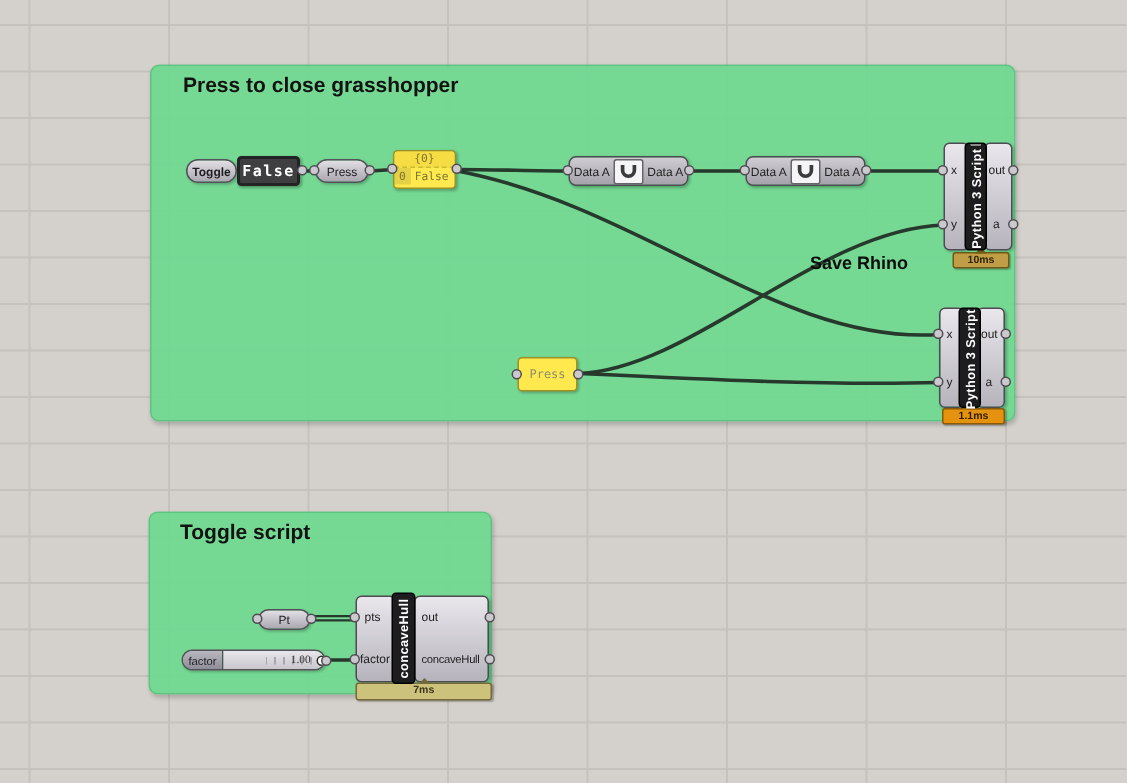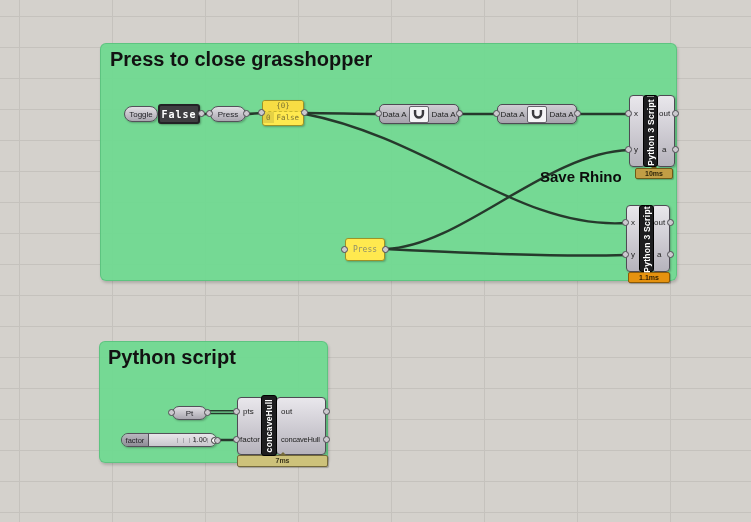--- a/index.html
+++ b/index.html
@@ -8,21 +8,21 @@
     background-color:#d4d1cc;
     background-image:
       linear-gradient(to right,#c5c2bd 1px,transparent 1px),
       linear-gradient(to bottom,#c5c2bd 1px,transparent 1px);
     background-size:93px 100%,100% 31px;
     background-position:19px 0,0 16px;}
   .abs{position:absolute;box-sizing:border-box;}
   
   .group{background:rgba(110,217,145,0.94);border:1px solid rgba(72,178,112,0.55);
     border-radius:6px;box-shadow:1px 2px 3px rgba(0,0,0,0.18);z-index:1;}
-  .group-title{font-size:20px;font-weight:700;color:#121212;z-index:3;white-space:nowrap;}
+  .group-title{font-size:14px;font-weight:700;color:#121212;z-index:3;white-space:nowrap;margin-left:12px;}
   
   #wires{position:absolute;left:0;top:0;z-index:2;pointer-events:none;}
   
   .capsule{background:linear-gradient(#e2e0e5,#aaa7b0);border:1px solid #54515a;
     border-radius:8px;display:flex;align-items:center;justify-content:center;
     font-size:8px;color:#1d1d22;z-index:3;box-shadow:1px 1px 2px rgba(0,0,0,0.25);}
   
   .nub{position:absolute;width:7px;height:7px;border-radius:50%;
     background:#cbc9ce;border:1px solid #4f4d53;box-sizing:border-box;z-index:4;}
   
@@ -68,55 +68,55 @@
   
   .slider{z-index:3;display:flex;border:1px solid #54515a;border-radius:7px;
     overflow:hidden;box-shadow:1px 1px 2px rgba(0,0,0,0.25);}
   .slider-label{width:26px;background:linear-gradient(#b9b7bf,#8f8d97);
     font-size:7.5px;color:#1e1e23;display:flex;align-items:center;
     justify-content:center;border-right:1px solid #54515a;}
   .slider-track{position:relative;flex:1;background:linear-gradient(#e8e6ea,#c9c7cd);}
   .ticks{position:absolute;left:28px;right:4px;top:4px;height:5px;
     background:repeating-linear-gradient(to right,#a9a7ae 0 1px,transparent 1px 6px);}
   .sval{position:absolute;left:26px;top:0;width:32px;text-align:right;
-    font-size:7.5px;line-height:12px;color:#333;}
+    font-size:7.5px;line-height:12px;color:#333;font-family:Liberation Serif, serif;}
   .knob{position:absolute;width:7px;height:7px;border-radius:50%;background:#fdfdfd;
     border:1.5px solid #2c2c2c;box-sizing:border-box;top:2.5px;}
-  .annotation{font-size:15px;font-weight:700;color:#0c0c0c;z-index:3;white-space:nowrap;}
+  .annotation{font-size:12px;font-weight:700;color:#0c0c0c;z-index:3;white-space:nowrap;}
 </style>
 </head>
 <body>
 
 <div id="canvas">
 
   <div class="abs group" style="left:100px;top:43px;width:577px;height:238px;"></div>
   <div class="abs group-title" style="left:110px;top:48px;">Press to close grasshopper</div>
 
   <div class="abs group" style="left:99px;top:341px;width:229px;height:122px;"></div>
-  <div class="abs group-title" style="left:108px;top:346px;">Python script</div>
+  <div class="abs group-title" style="left:108px;top:346px;">Toggle script</div>
 
   <svg id="wires" width="751" height="522">
     <g stroke="#26392c" stroke-width="2.4" fill="none" stroke-linecap="round">
       <path d="M201,114 L211,114"></path>
       <path d="M246,114 C252,114 257,113 263,113"></path>
       <path d="M304,113 C332,113 354,114 380,114"></path>
       <path d="M459,114 L498,114"></path>
       <path d="M577,114 C598,114 610,114 629,114"></path>
       <path d="M305,114 C430,138 520,230 626,223"></path>
       <path d="M386,249 C462,246 545,153 629,150"></path>
       <path d="M386,249 C470,253 552,257 626,255"></path>
       <path d="M218,440 L237,440"></path>
     </g>
     <g stroke="#26392c" stroke-width="1.5" fill="none" stroke-linecap="round">
       <path d="M209,410.8 C222,410.8 228,410.8 237,410.8"></path>
       <path d="M209,413.6 C222,413.6 228,413.6 237,413.6"></path>
     </g>
   </svg>
 
-  <div class="abs capsule" style="left:124px;top:106px;width:34px;height:16px;">
+  <div class="abs capsule" style="left:124px;top:106px;width:34px;height:16px;font-weight:bold;">
     <span>Toggle</span>
   </div>
   <div class="abs toggle-value" style="left:158px;top:104px;width:42px;height:20px;">
     <span>False</span>
   </div>
   <div class="nub" style="left:198px;top:110px;"></div>
 
   <div class="abs capsule" style="left:210px;top:106px;width:36px;height:16px;">
     <span>Press</span>
   </div>

